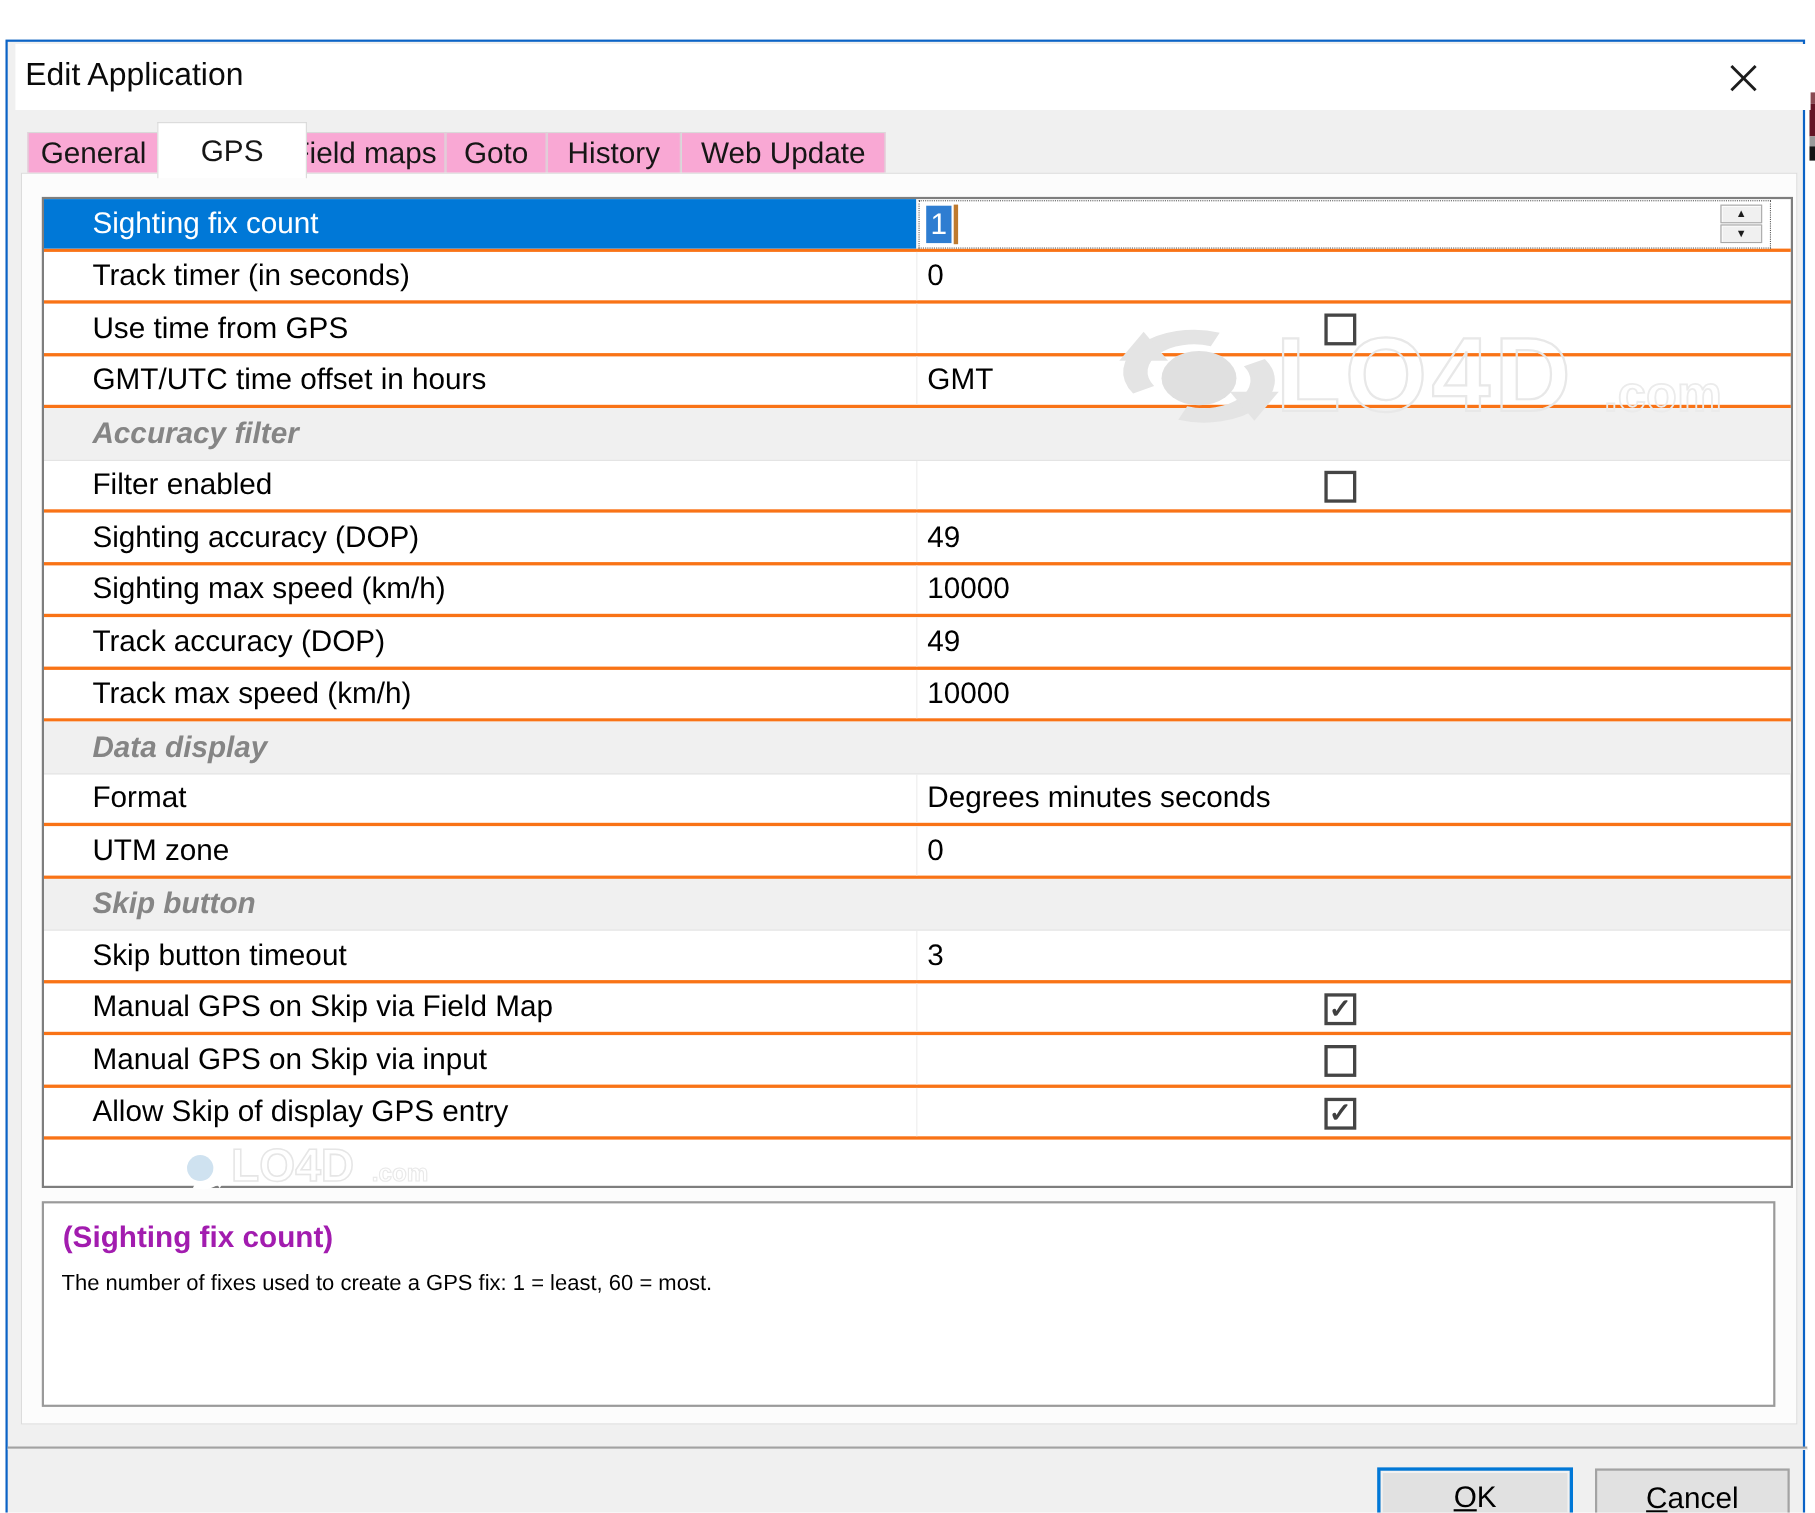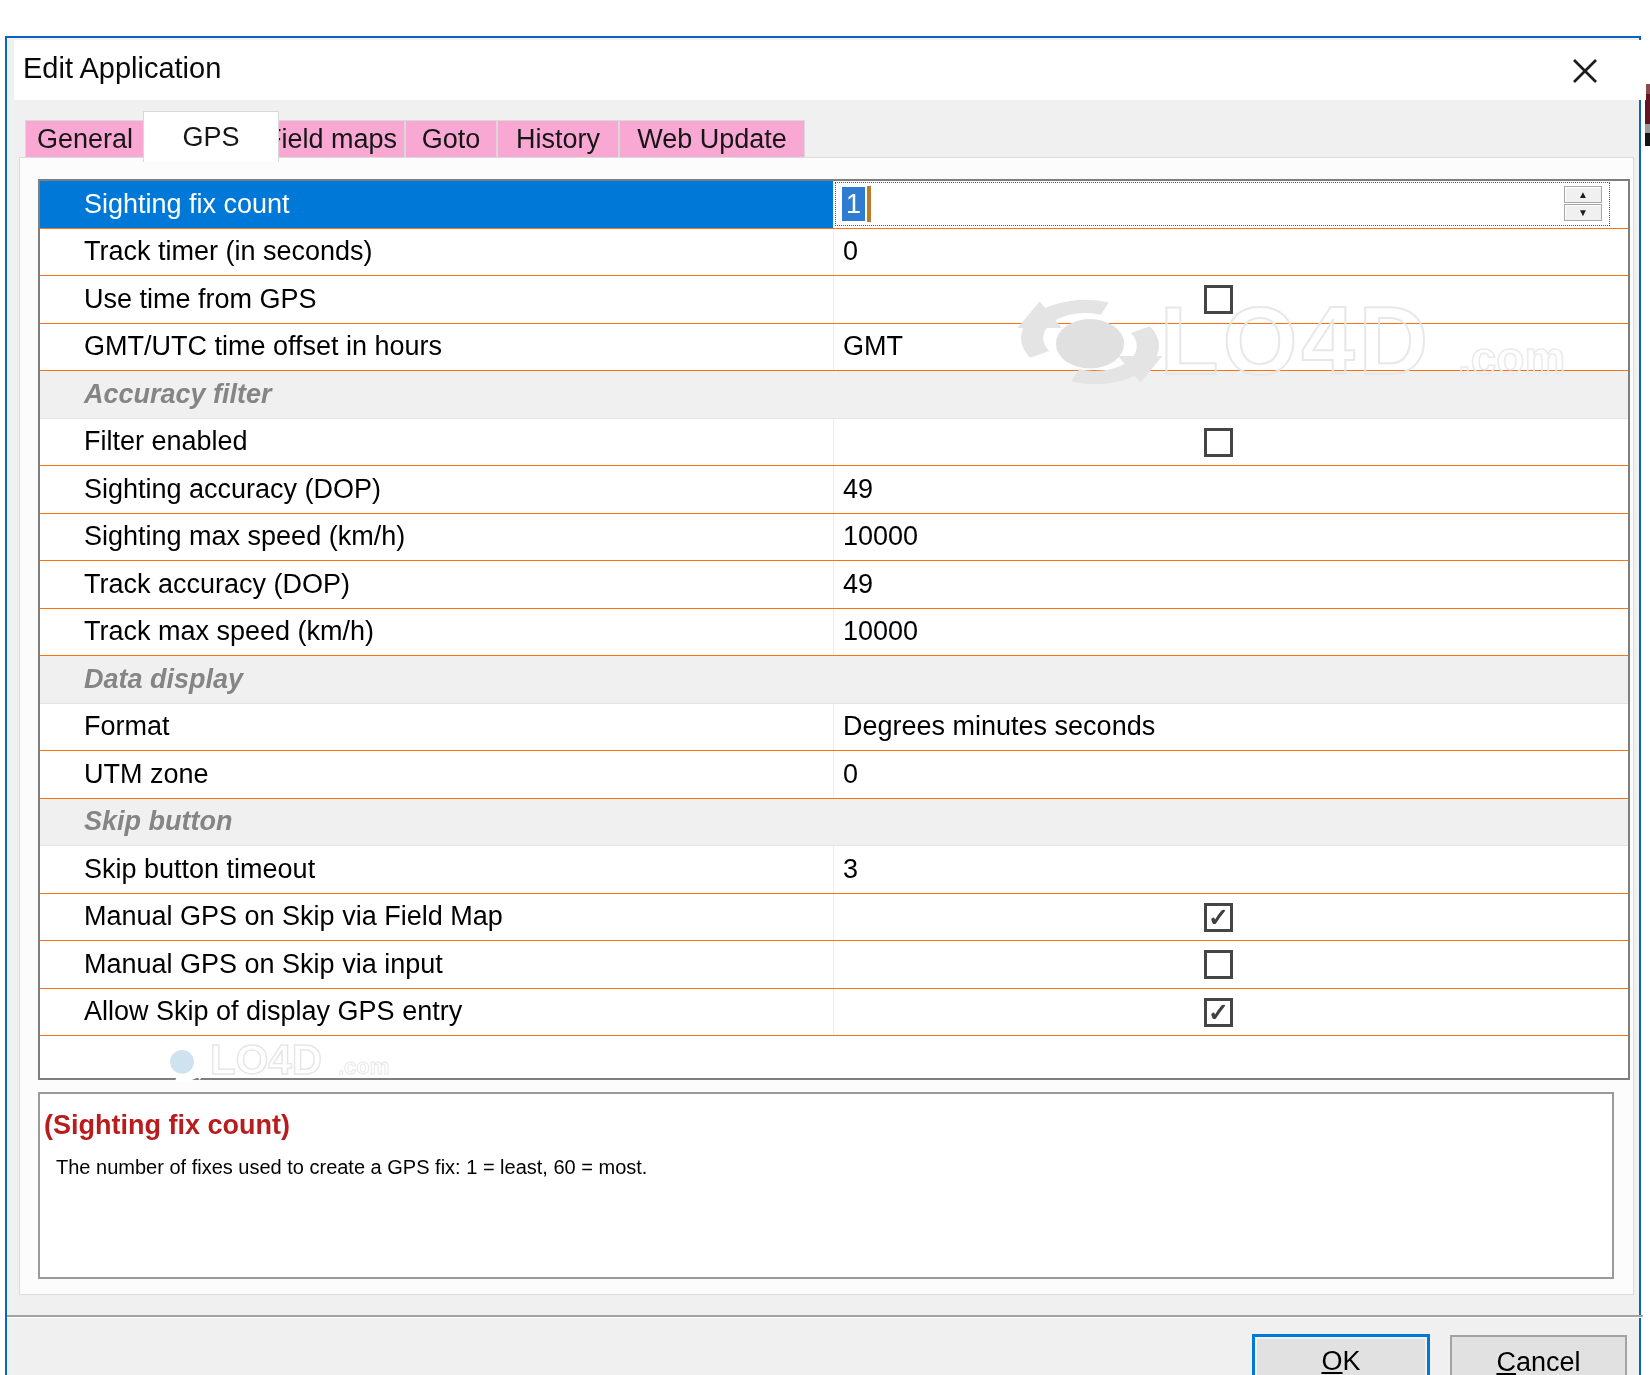--- a/index.html
+++ b/index.html
@@ -19,21 +19,21 @@
   .tab.active{top:73px;height:51px;background:#ffffff;border-bottom:none;z-index:6;}
 
   
   .page{position:absolute;left:19px;top:121px;width:1615px;height:1138px;box-sizing:border-box;
         background:#fcfcfc;border:1px solid #dcdcdc;z-index:1;}
 
   
   .grid{position:absolute;left:38px;top:143px;width:1592px;height:901px;box-sizing:border-box;
         border:2px solid #7e7e7e;background:#ffffff;z-index:2;}
   .grid-body{position:absolute;left:40px;top:145px;width:1588px;height:897px;z-index:2;}
-  .g-row{position:relative;width:1588px;height:47.5px;box-sizing:border-box;border-bottom:1px solid #f97316;
+  .g-row{position:relative;width:1588px;height:47.5px;box-sizing:border-box;border-bottom:3px solid #f97316;
          font-size:27px;color:#000;}
   .g-label{position:absolute;left:0;top:0;width:793px;height:100%;box-sizing:border-box;
            padding-left:44px;display:flex;align-items:center;white-space:nowrap;overflow:hidden;}
   .g-value{position:absolute;left:793px;top:0;width:795px;height:100%;box-sizing:border-box;
            border-left:1px solid #ededed;display:flex;align-items:center;}
   .g-vtext{padding-left:9px;white-space:nowrap;}
   .g-sec{background:#f0f0f0;border-bottom:1px solid #e3e3e3;}
   .g-sec-label{position:absolute;left:0;top:0;width:100%;height:100%;box-sizing:border-box;padding-left:44px;
            display:flex;align-items:center;font-weight:bold;color:#858585;font-style:italic;}
   .g-sel .g-label{background:#0078d7;color:#ffffff;}
@@ -48,21 +48,21 @@
   .caret{position:absolute;left:31px;top:3px;width:4px;height:36px;background:#bf7a2e;}
   .spinner{position:absolute;right:7px;top:3px;width:38px;height:36px;}
   .spin-btn{position:absolute;left:0;width:38px;height:17px;box-sizing:border-box;background:#f0f0f0;
         border:1px solid #a8a8a8;box-shadow:inset 1px 1px 0 #ffffff;display:flex;align-items:center;justify-content:center;
         font-size:10px;color:#1c1c1c;cursor:pointer;}
   .spin-up{top:0;} .spin-down{top:18px;}
 
   
   .desc{position:absolute;left:38px;top:1056px;width:1576px;height:187px;box-sizing:border-box;
         background:#ffffff;border:2px solid #9a9a9a;z-index:2;}
-  .desc-header{position:absolute;left:4px;top:16px;font-size:27px;font-weight:bold;color:#b91c1c;}
+  .desc-header{position:absolute;left:17px;top:16px;font-size:27px;font-weight:bold;color:#a21caf;}
   .desc-body{position:absolute;left:16px;top:62px;font-size:20px;color:#000;}
 
   
   .etched{position:absolute;left:7px;top:1279px;width:1636px;height:2px;background:#a2a2a2;border-bottom:1px solid #ffffff;z-index:2;}
   .btn{position:absolute;box-sizing:border-box;background:#e1e1e1;font-size:27px;color:#000;
        display:flex;align-items:center;justify-content:center;cursor:pointer;z-index:3;}
   .btn-ok{left:1252px;top:1298px;width:178px;height:55px;border:3px solid #0078d7;box-shadow:inset 0 0 0 2px #f2f2f2;}
   .btn-cancel{left:1450px;top:1299px;width:177px;height:54px;border:2px solid #a3a3a3;}
 
   

